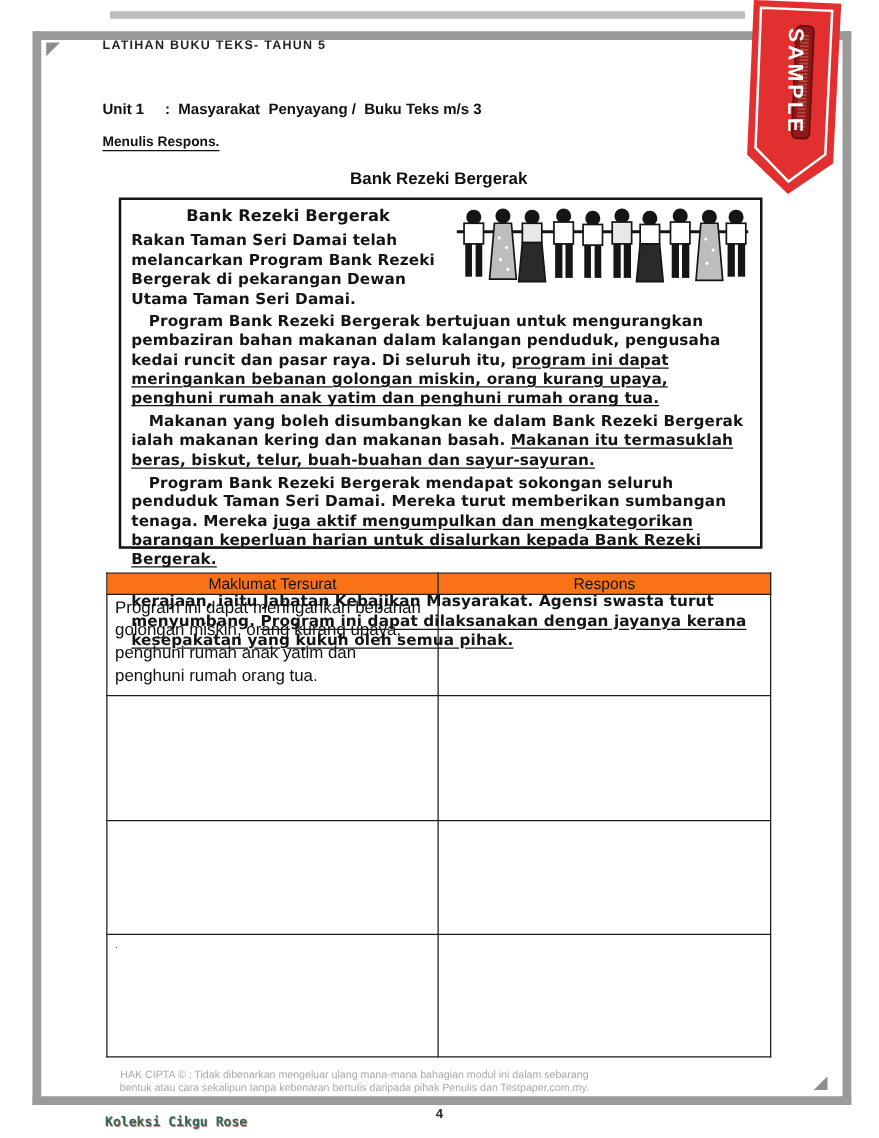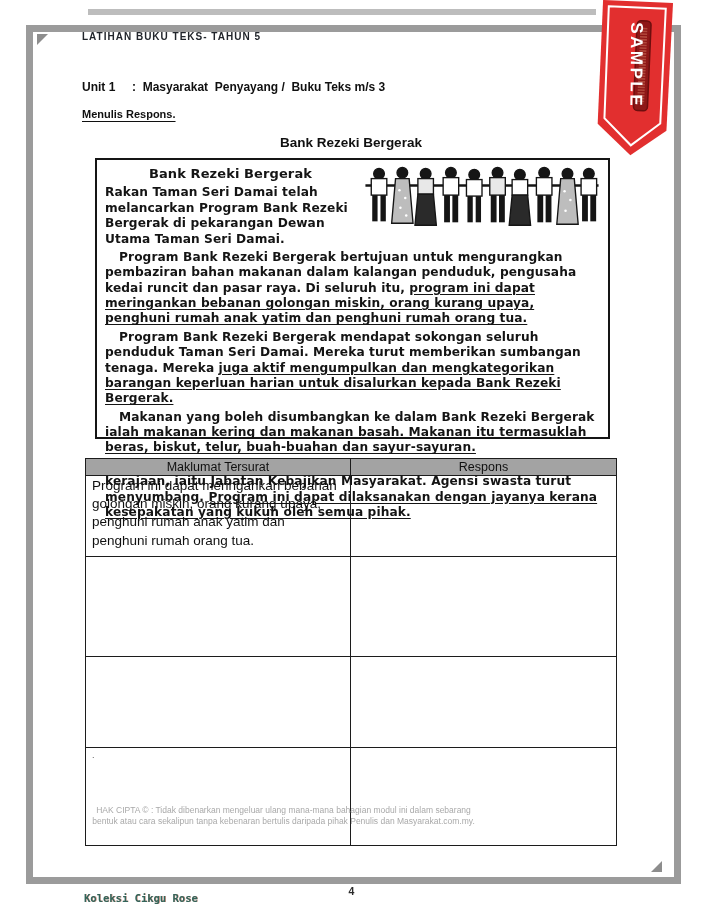--- a/index.html
+++ b/index.html
@@ -33,29 +33,29 @@
   .passage-illustration{float:right;width:236px;height:68px;margin:0 0 4px 8px;}
   .passage-title{text-align:center;font-size:13px;font-weight:700;margin:1px 0 3px 0;width:252px;}
   .passage-box p{margin:3px 0 0 0;text-indent:14px;}
   .passage-box p.first{margin-top:0;text-indent:0;}
   .u{text-decoration:underline;text-underline-offset:2px;}
 
   
   .response-table{position:absolute;left:85px;top:458px;border-collapse:collapse;table-layout:fixed;}
   .response-table th,.response-table td{border:1.6px solid #1c1c1c;vertical-align:top;
     padding:1px 6px;font-family:"Liberation Sans",sans-serif;}
-  .response-table th{background:#a3a3a3;font-weight:400;font-size:12.5px;text-align:center;
+  .response-table th{background:#f97316;font-weight:400;font-size:12.5px;text-align:center;
     height:14px;padding:1px 4px;color:#101010;}
   .response-table td{font-size:13.5px;line-height:1.35;color:#101010;}
   .col-maklumat{width:265px;} .col-respons{width:266px;}
   .row-1 td{height:78px;} .row-2 td{height:97px;} .row-3 td{height:88px;} .row-4 td{height:95px;}
   .row-4 td:first-child{font-size:9px;color:#555;}
 
   
-  .copyright{position:absolute;left:0;top:805px;width:567px;text-align:center;
+  .copyright{position:absolute;left:0;top:854px;width:567px;text-align:center;
     font-size:8.5px;line-height:1.25;color:#a9a9a9;}
   .page-number{position:absolute;left:0;top:885px;width:703px;text-align:center;
     font-size:10.5px;font-weight:700;color:#2b2b2b;}
   .collection-credit{position:absolute;left:84px;top:892px;font-family:"DejaVu Sans Mono",monospace;
     font-size:10.5px;font-weight:700;color:#33655a;text-shadow:.6px .4px 0 rgba(170,60,40,.55);}
 
   
   .ribbon-wrap{position:absolute;left:596px;top:-2px;width:86px;height:164px;z-index:5;}
 </style>
 </head>
@@ -155,22 +155,22 @@
             <rect x="223" y="31" width="6" height="27" fill="#151515" stroke="none"></rect>
             <rect x="231.5" y="31" width="6" height="27" fill="#151515" stroke="none"></rect>
           </g>
       </g>
     </svg>
 
     <div class="passage-title">Bank Rezeki Bergerak</div>
 
     <p class="first"><span>Rakan Taman Seri Damai telah melancarkan Program Bank Rezeki Bergerak di pekarangan Dewan Utama Taman Seri Damai.</span><span class="u"></span></p>
     <p><span>Program Bank Rezeki Bergerak bertujuan untuk mengurangkan pembaziran bahan makanan dalam kalangan penduduk, pengusaha kedai runcit dan pasar raya. Di seluruh itu, </span><span class="u">program ini dapat meringankan bebanan golongan miskin, orang kurang upaya, penghuni rumah anak yatim dan penghuni rumah orang tua.</span></p>
+    <p><span>Makanan yang boleh disumbangkan ke dalam Bank Rezeki Bergerak ialah makanan kering dan makanan basah. </span><span class="u">Makanan itu termasuklah beras, biskut, telur, buah-buahan dan sayur-sayuran.</span></p>
     <p><span>Program Bank Rezeki Bergerak mendapat sokongan seluruh penduduk Taman Seri Damai. Mereka turut memberikan sumbangan tenaga. Mereka </span><span class="u">juga aktif mengumpulkan dan mengkategorikan barangan keperluan harian untuk disalurkan kepada Bank Rezeki Bergerak.</span></p>
-    <p><span>Makanan yang boleh disumbangkan ke dalam Bank Rezeki Bergerak ialah makanan kering dan makanan basah. </span><span class="u">Makanan itu termasuklah beras, biskut, telur, buah-buahan dan sayur-sayuran.</span></p>
     <p><span>Inisiatif murni ini juga mendapat kerjasama daripada agensi kerajaan, iaitu Jabatan Kebajikan Masyarakat. Agensi swasta turut menyumbang. </span><span class="u">Program ini dapat dilaksanakan dengan jayanya kerana kesepakatan yang kukuh oleh semua pihak.</span></p>
   </div>
 
   <table class="response-table">
     <colgroup>
         <col class="col-maklumat">
         <col class="col-respons">
       </colgroup>
     <thead>
       <tr>
@@ -193,18 +193,18 @@
       </tr>
       <tr class="row-4">
         <td>.</td>
         <td></td>
       </tr>
     </tbody>
   </table>
 
   <div class="copyright">
     <div>HAK CIPTA © : Tidak dibenarkan mengeluar ulang mana-mana bahagian modul ini dalam sebarang</div>
-    <div>bentuk atau cara sekalipun tanpa kebenaran bertulis daripada pihak Penulis dan Masyarakat.com.my.</div>
+    <div>bentuk atau cara sekalipun tanpa kebenaran bertulis daripada pihak Penulis dan Testpaper.com.my.</div>
   </div>
   <div class="page-number">4</div>
   <div class="collection-credit">Koleksi Cikgu Rose</div>
 
 </div>
 
 </body></html>

